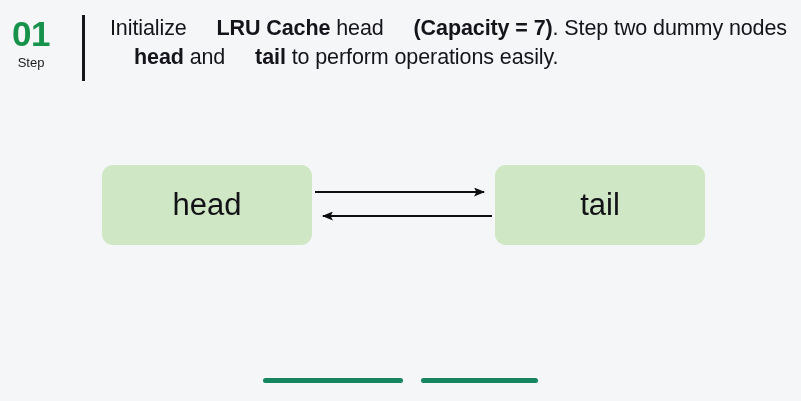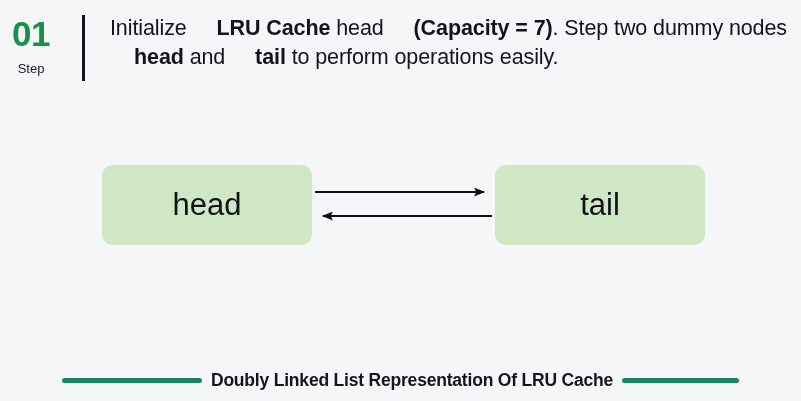--- a/index.html
+++ b/index.html
@@ -40,21 +40,21 @@
     font-size: 35px;
     font-weight: bold;
     line-height: 36px;
     letter-spacing: -0.5px;
     font-family: "Liberation Sans", sans-serif;
   }
   .step-word {
     color: #1b1b1f;
     font-size: 13px;
     line-height: 16px;
-    margin-top: 9px;
+    margin-top: 3px;
     font-family: "Liberation Sans", sans-serif;
   }
   .step-divider {
     width: 3px;
     flex: 0 0 3px;
     height: 66px;
     background: #16161a;
     margin-left: 8px;
     margin-top: 1px;
   }
@@ -171,15 +171,14 @@
     </svg>
   </div>
 
   <div class="node-box tail">
     <span class="node-label">tail</span>
   </div>
 </div>
 
 <div class="footer">
   <div class="footer-rule left"></div>
-  <div class="footer-text">Doubly Linked List Representation Of LRU Cache</div>
   <div class="footer-rule right"></div>
 </div>
 
 </body></html>

